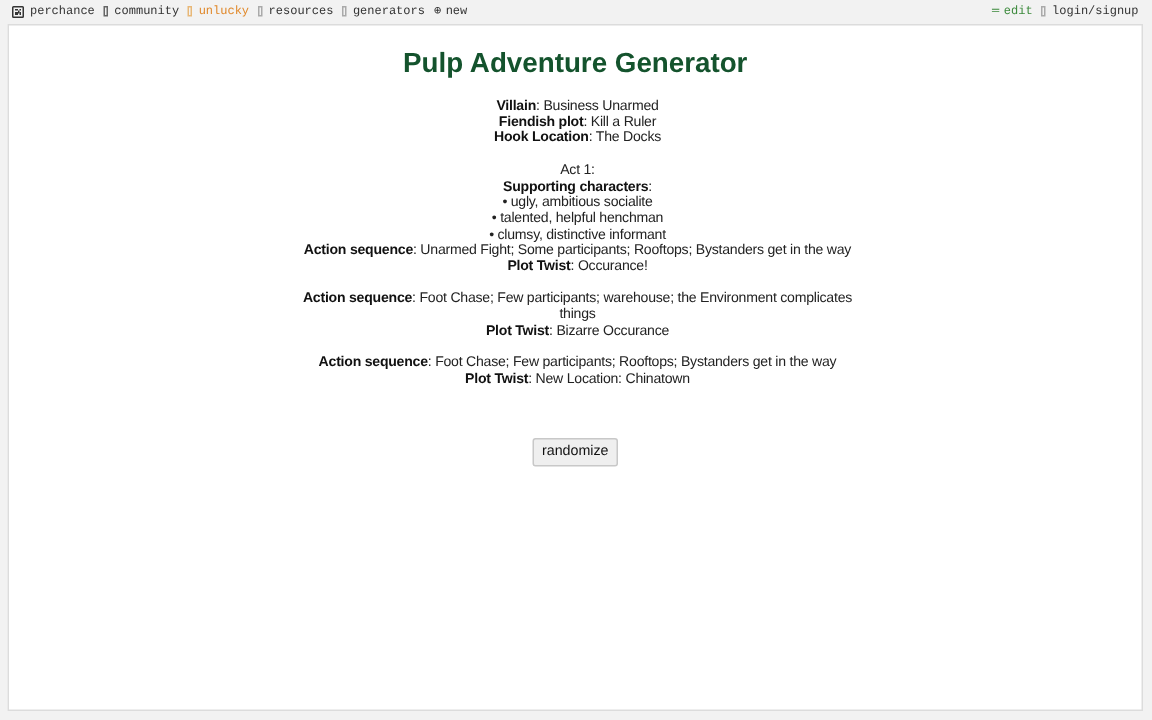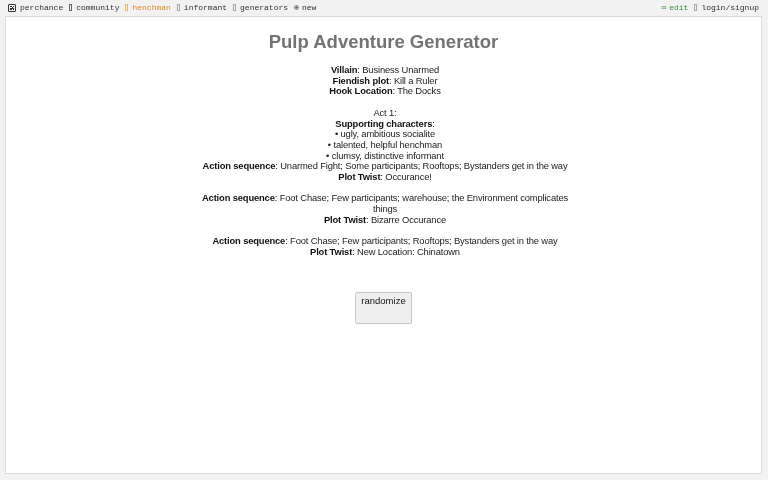--- a/index.html
+++ b/index.html
@@ -85,21 +85,21 @@
       box-sizing: border-box;
     }
     .title {
       position: absolute;
       top: 14px;
       left: 0;
       width: 100%;
       text-align: center;
       font-size: 18.5px;
       font-weight: bold;
-      color: #737373;
+      color: #14532d;
       margin: 0;
     }
     .output {
       position: absolute;
       top: 48px;
       left: 185px;
       width: 388px;
       text-align: center;
       font-size: 9.4px;
       line-height: 10.7px;
@@ -112,21 +112,21 @@
       position: absolute;
       top: 273px;
       left: 0;
       width: 100%;
       text-align: center;
     }
     .randomize {
       display: inline-block;
       font-family: "Liberation Sans", sans-serif;
       font-size: 9.5px;
-      padding: 2px 5px 17px 5px;
+      padding: 2px 5px 4px 5px;
       background: #efefef;
       border: 1px solid #c8c8c8;
       border-radius: 2px;
       color: #111;
       cursor: pointer;
     }
   </style>
 </head>
 <body>
 
@@ -141,25 +141,25 @@
           <i style="right:1px;bottom:1px"></i>
       </span>
       <span>perchance</span>
     </span>
     <span class="nav-item">
       <span class="bar-ico"></span>
       <span>community</span>
     </span>
     <span class="nav-item tutorial">
       <span class="bar-ico light"></span>
-      <span>henchman</span>
+      <span>unlucky</span>
     </span>
     <span class="nav-item">
       <span class="bar-ico grey"></span>
-      <span>informant</span>
+      <span>resources</span>
     </span>
     <span class="nav-item">
       <span class="bar-ico grey"></span>
       <span>generators</span>
     </span>
     <span class="nav-item">
       <span class="ico">⊕</span>
       <span>new</span>
     </span>
   </div>

